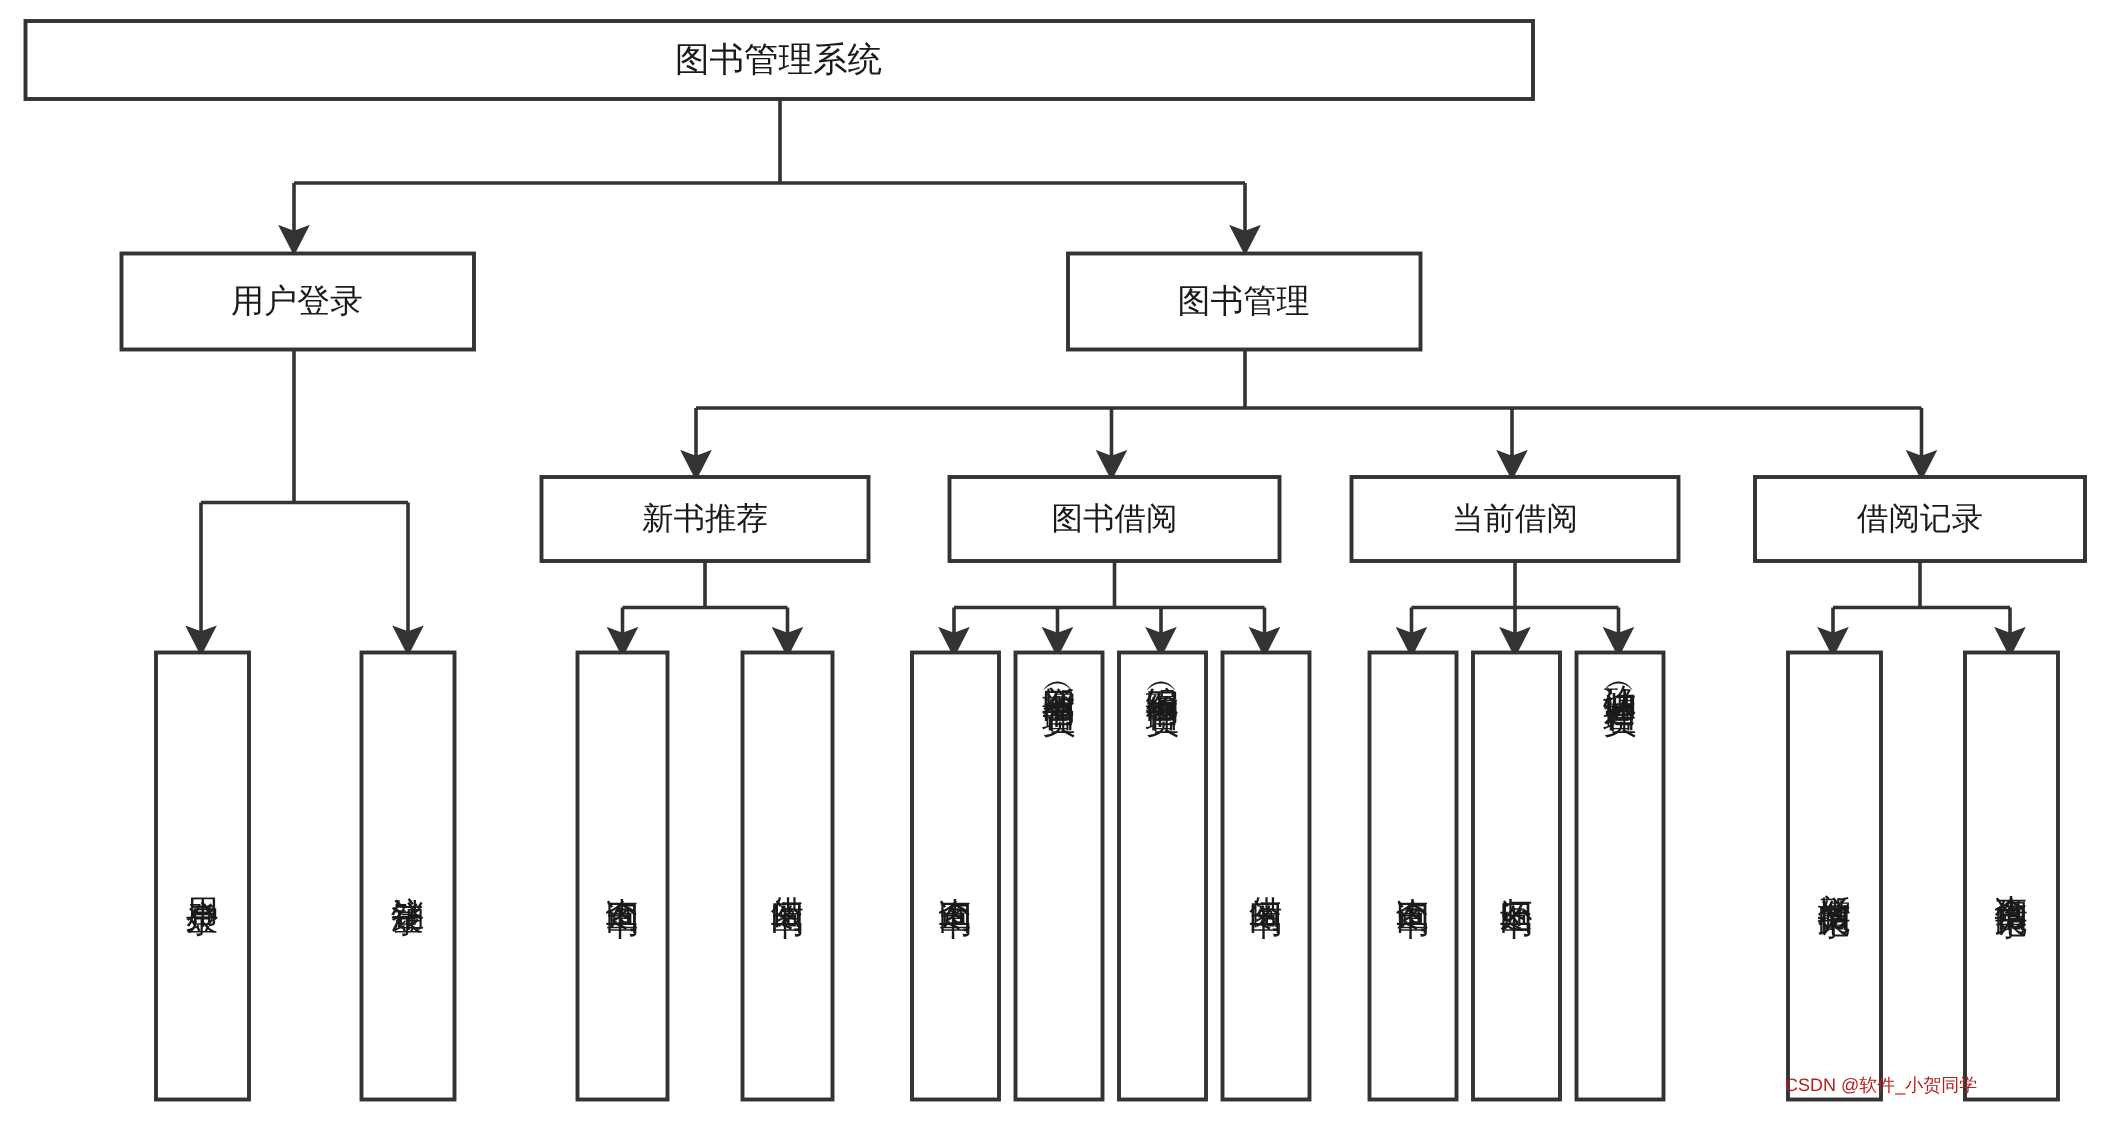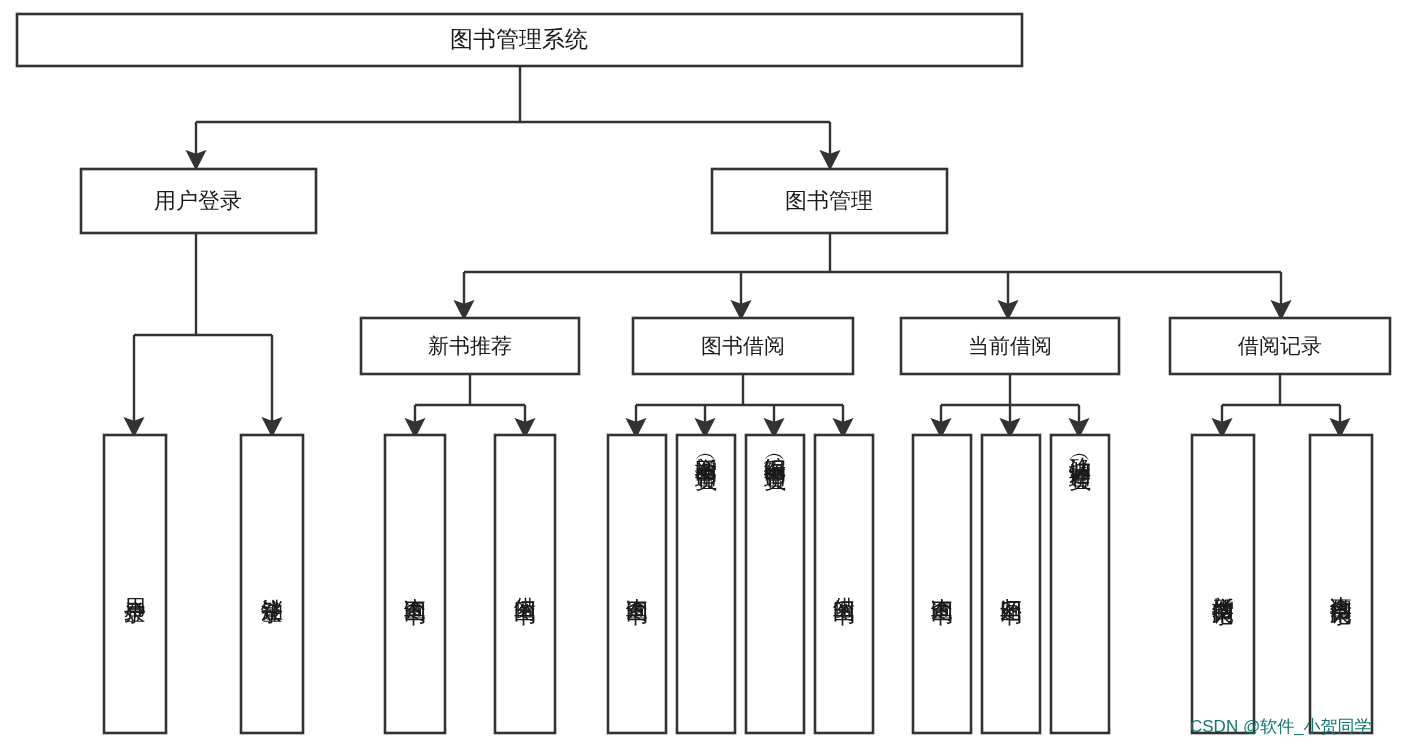--- a/index.html
+++ b/index.html
@@ -34,22 +34,22 @@
     font-family:"Liberation Sans","DejaVu Sans",sans-serif;
     font-size:22px;
     line-height:1.08;
     letter-spacing:2px;
     color:#1a1a1a;
     white-space:nowrap;
   }
   .watermark{
     position:absolute;
     font-family:"Liberation Sans","DejaVu Sans",sans-serif;
-    font-size:17px;
-    color:#0f766e;
+    font-size:12px;
+    color:#b91c1c;
     white-space:nowrap;
   }
 </style>
 </head>
 <body>
 
 <div id="stage">
 
   <svg id="diagram" viewBox="0 0 1405 747">
     <defs>

